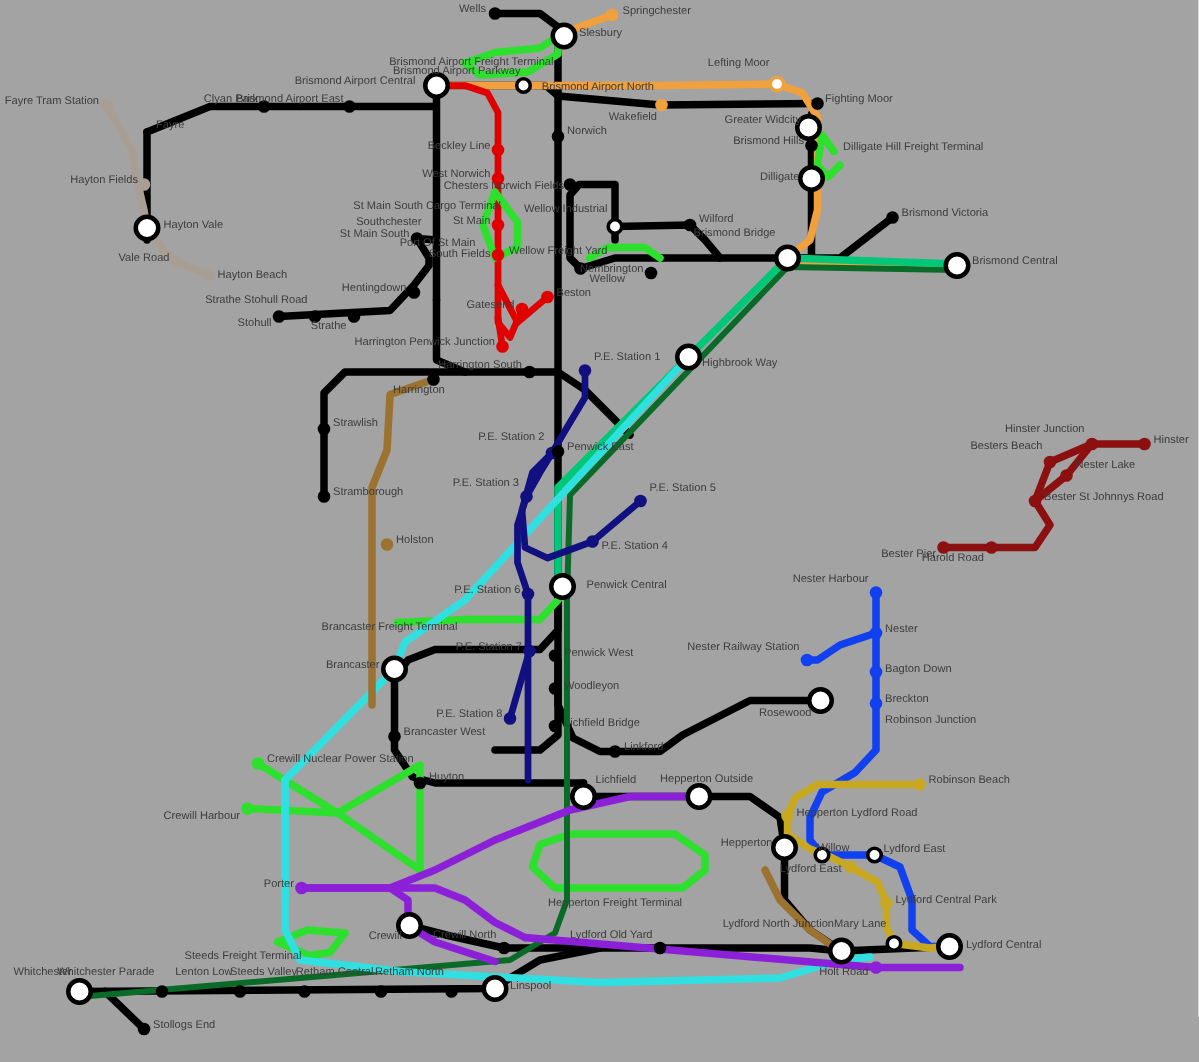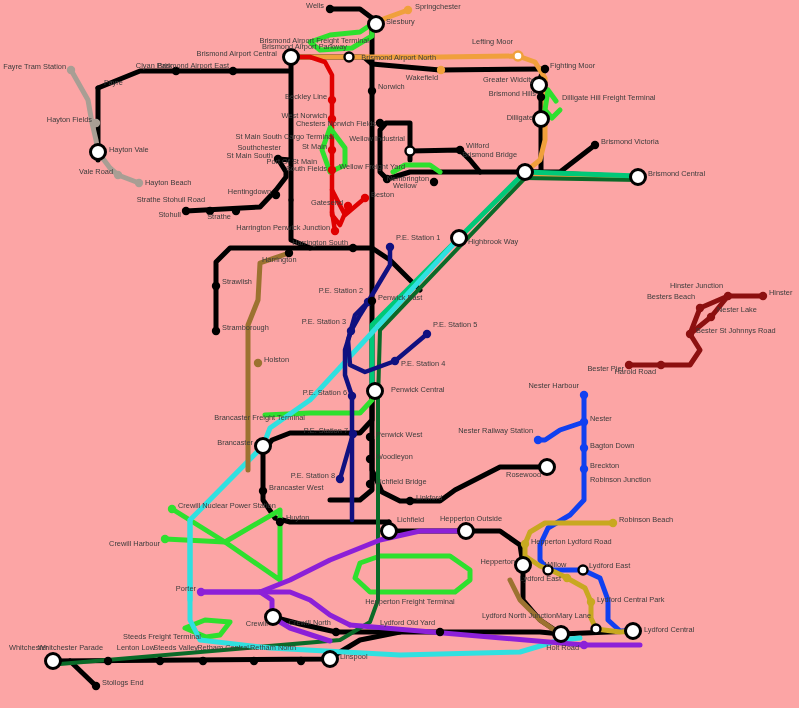--- a/index.html
+++ b/index.html
@@ -1,17 +1,17 @@
 <!DOCTYPE html>
 <html><head>
 <meta charset="utf-8">
 <style>
   html,body{margin:0;padding:0;background:#ffffff;}
   body{width:799px;height:708px;font-family:"Liberation Sans",sans-serif;}
-  #map-root{position:relative;width:799px;height:708px;overflow:hidden;background:#fca5a5;}
+  #map-root{position:relative;width:799px;height:708px;overflow:hidden;background:#a3a3a3;}
   svg#map-svg{position:absolute;left:0;top:0;width:799px;height:708px;}
   .lbl{font-family:"Liberation Sans",sans-serif;font-size:7.4px;fill:#3c3c3c;}
   .lbl.anchor-end{text-anchor:end;}
   .lbl.anchor-mid{text-anchor:middle;}
   .route{fill:none;stroke-linecap:round;stroke-linejoin:round;}
 </style>
 </head>
 <body>
 
 <div id="map-root">

